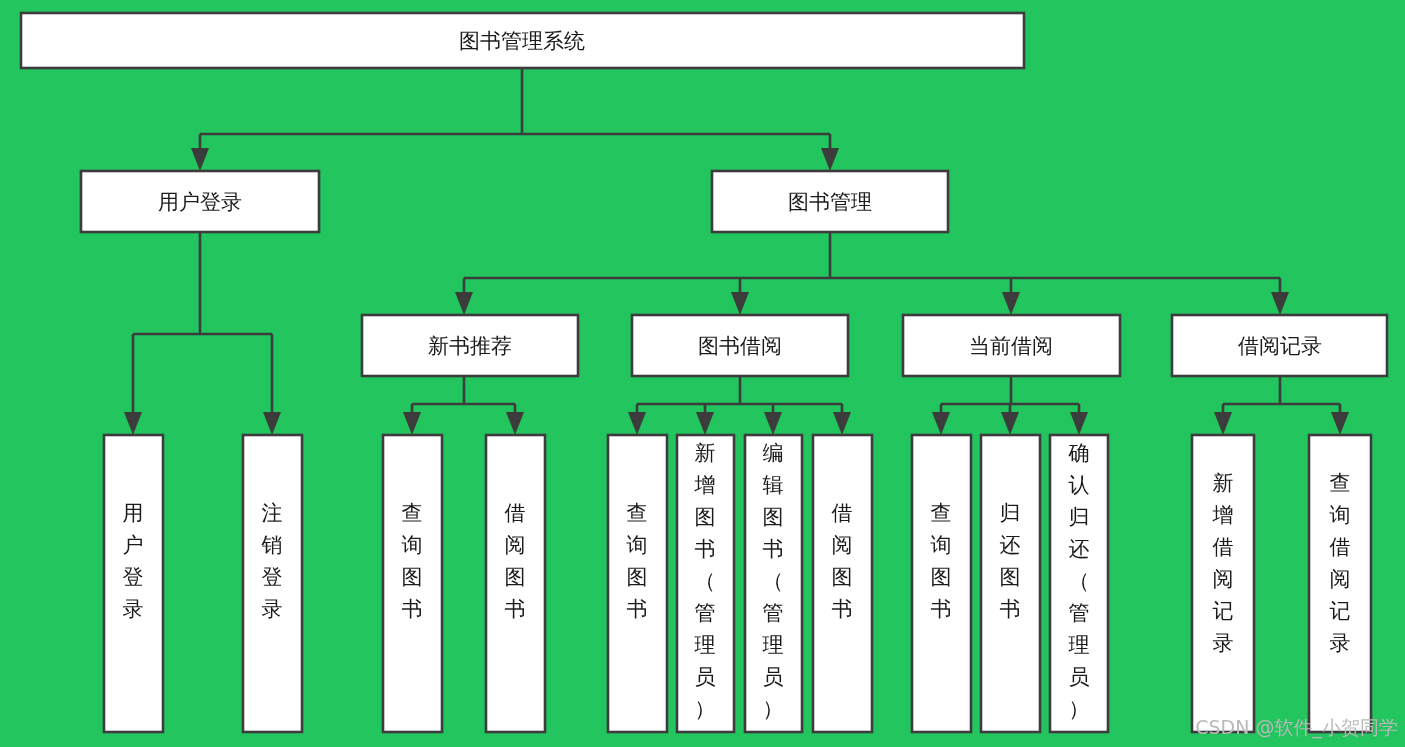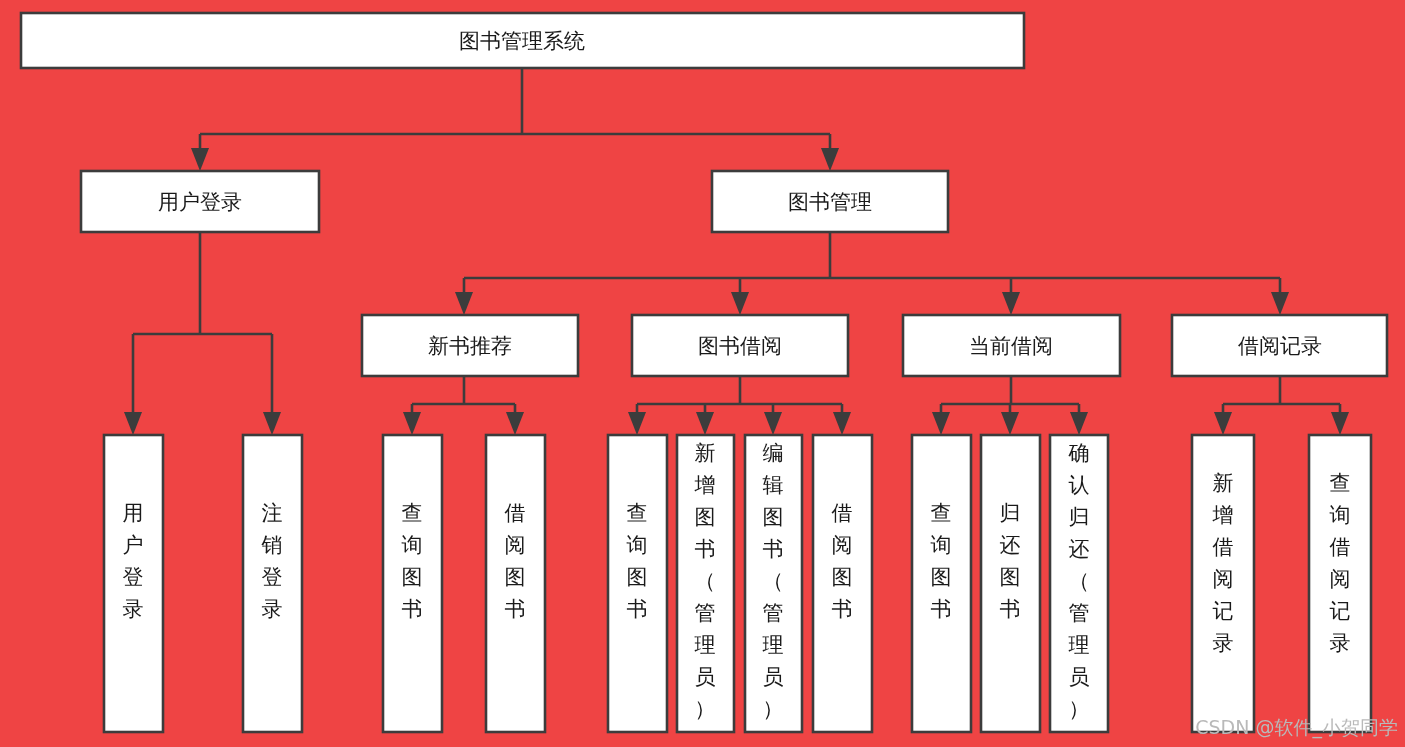--- a/index.html
+++ b/index.html
@@ -8,21 +8,21 @@
     padding: 0;
     background: #ffffff;
   }
   body {
     font-family: "DejaVu Sans", "Liberation Sans", sans-serif;
   }
   #diagram-root {
     position: relative;
     width: 1405px;
     height: 747px;
-    background: #ef4444;
+    background: #22c55e;
     overflow: hidden;
   }
   svg#tree-svg {
     position: absolute;
     top: 0;
     left: 0;
     width: 1405px;
     height: 747px;
     display: block;
   }

